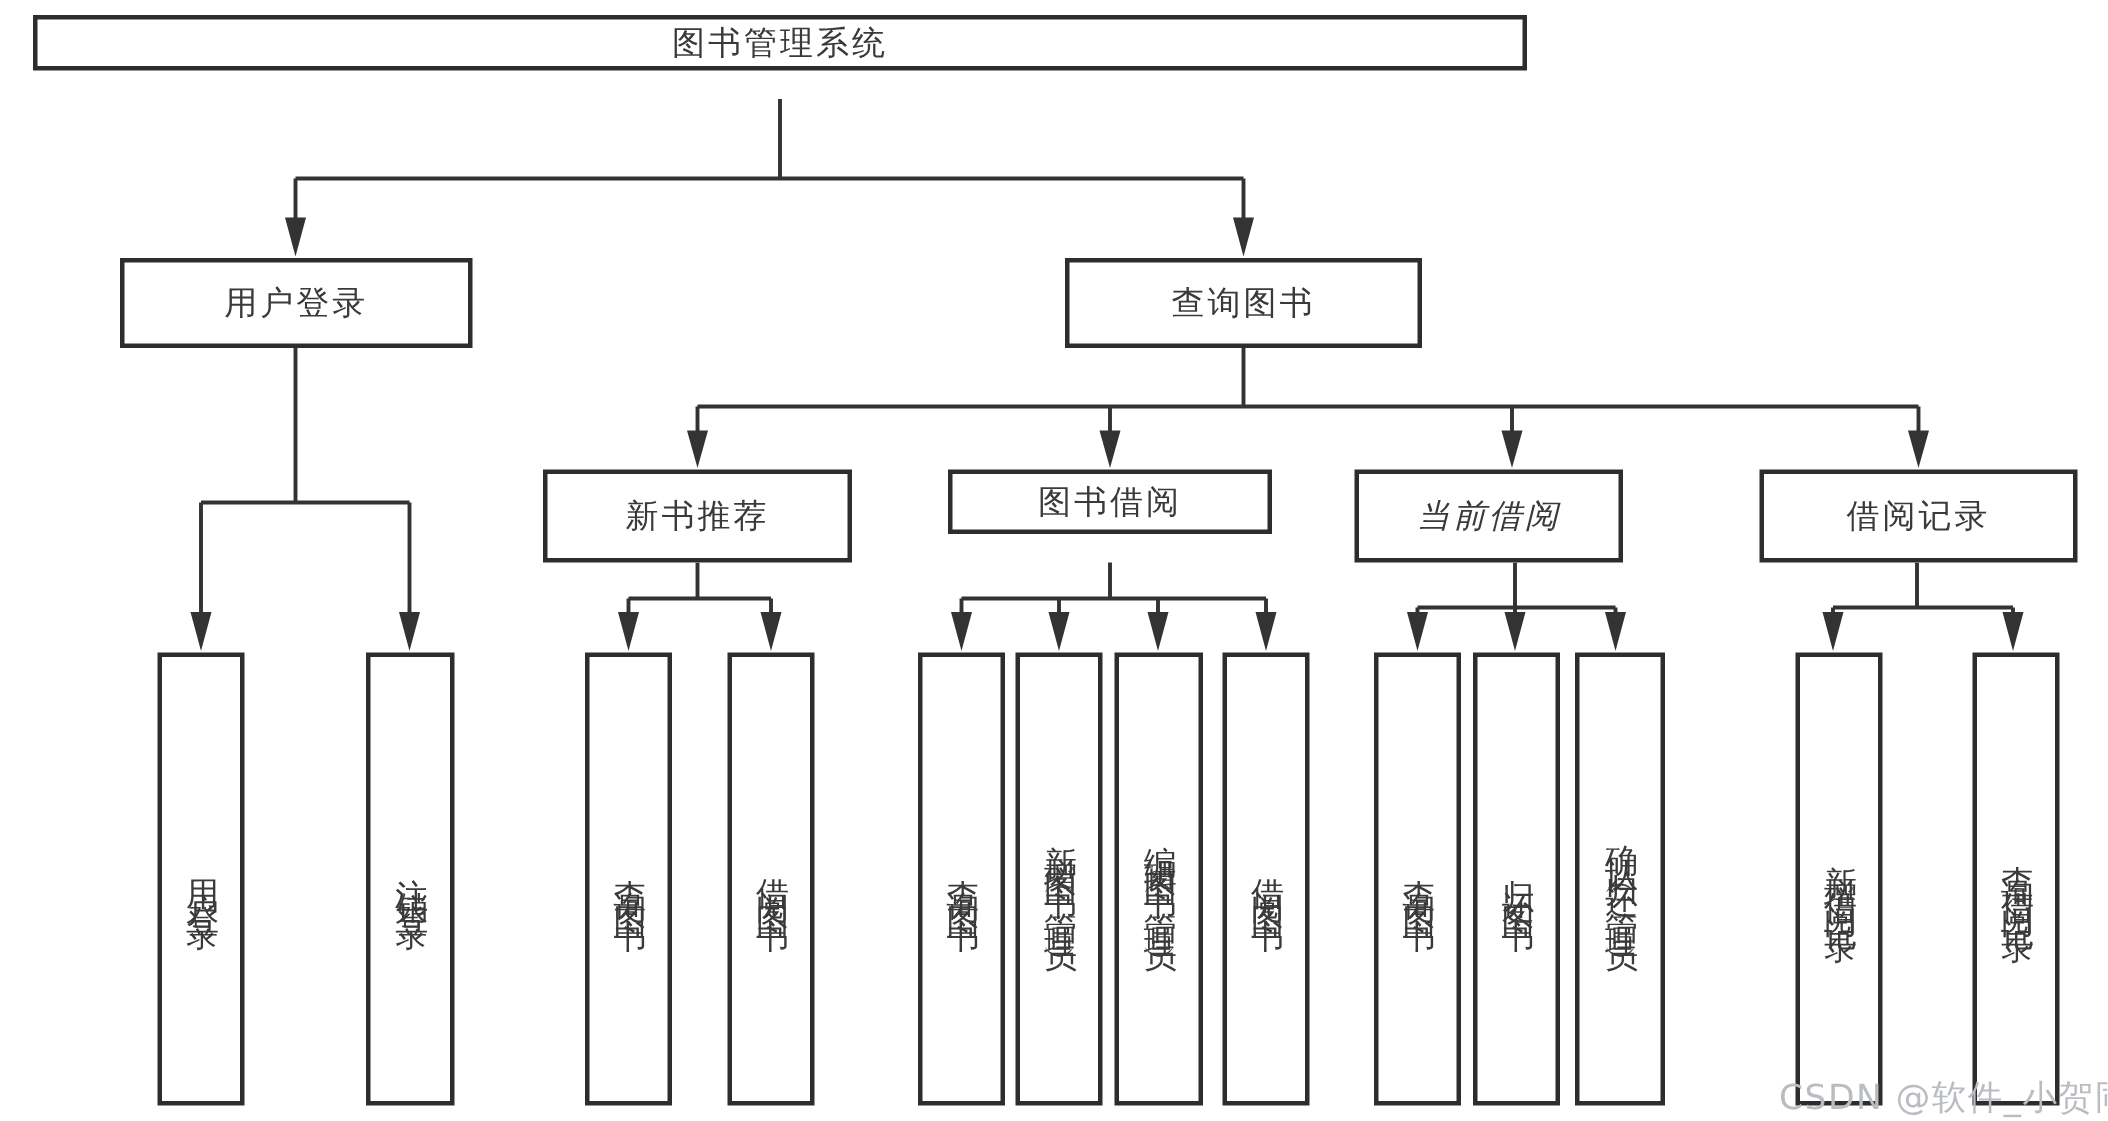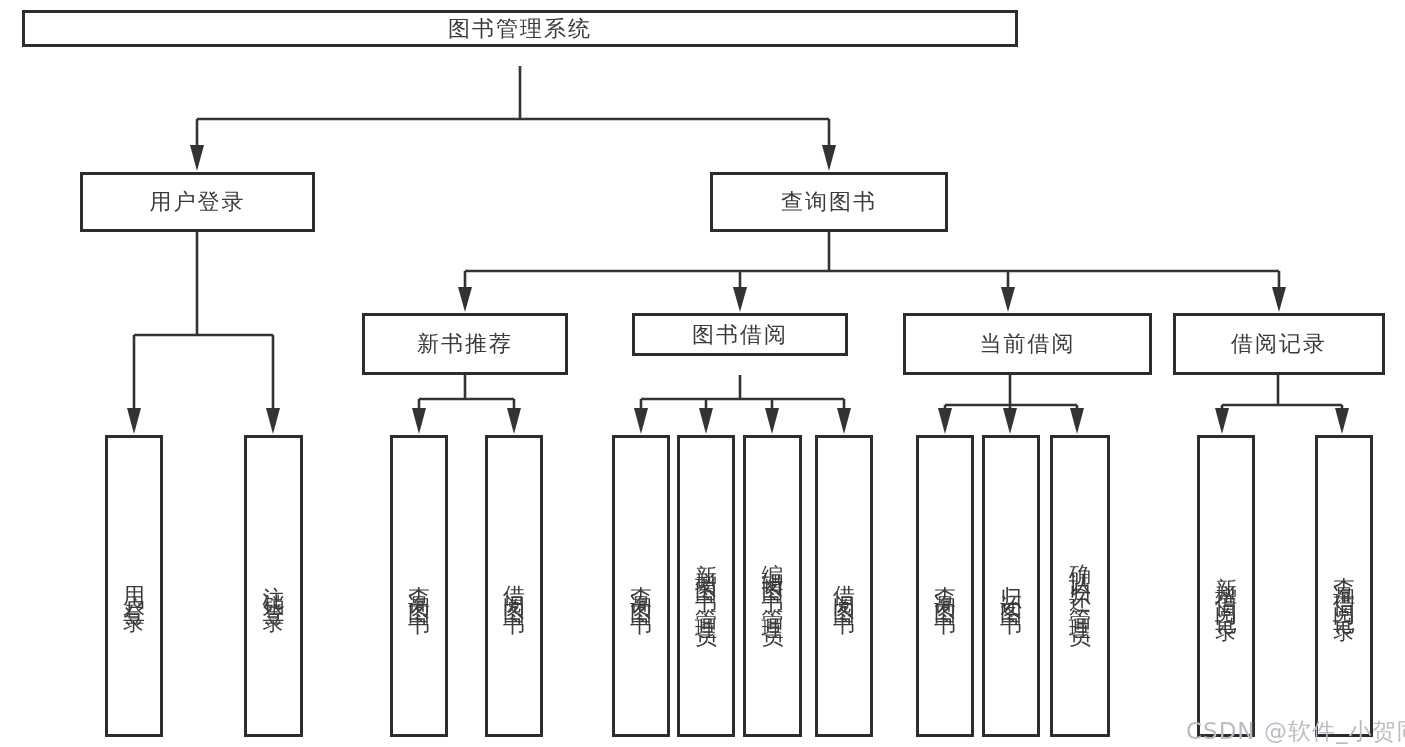--- a/index.html
+++ b/index.html
@@ -104,21 +104,21 @@
     </g>
   </svg>
 
   <div class="node" style="left:22px;top:10px;width:996px;height:37px;">图书管理系统</div>
 
   <div class="node" style="left:80px;top:172px;width:235px;height:60px;">用户登录</div>
   <div class="node" style="left:710px;top:172px;width:238px;height:60px;">查询图书</div>
 
   <div class="node" style="left:362px;top:313px;width:206px;height:62px;">新书推荐</div>
   <div class="node" style="left:632px;top:313px;width:216px;height:43px;">图书借阅</div>
-  <div class="node" style="left:903px;top:313px;width:249px;height:62px;">当前借阅</div>
+  <div class="node" style="left:903px;top:313px;width:179px;height:62px;font-style:italic;">当前借阅</div>
   <div class="node" style="left:1173px;top:313px;width:212px;height:62px;">借阅记录</div>
 
   <div class="node leaf" style="left:105px;top:435px;width:58px;height:302px;">用户登录</div>
   <div class="node leaf" style="left:244px;top:435px;width:59px;height:302px;">注销登录</div>
 
   <div class="node leaf" style="left:390px;top:435px;width:58px;height:302px;">查询图书</div>
   <div class="node leaf" style="left:485px;top:435px;width:58px;height:302px;">借阅图书</div>
 
   <div class="node leaf" style="left:612px;top:435px;width:58px;height:302px;">查询图书</div>
   <div class="node leaf" style="left:677px;top:435px;width:58px;height:302px;">新增图书（管理员）</div>

